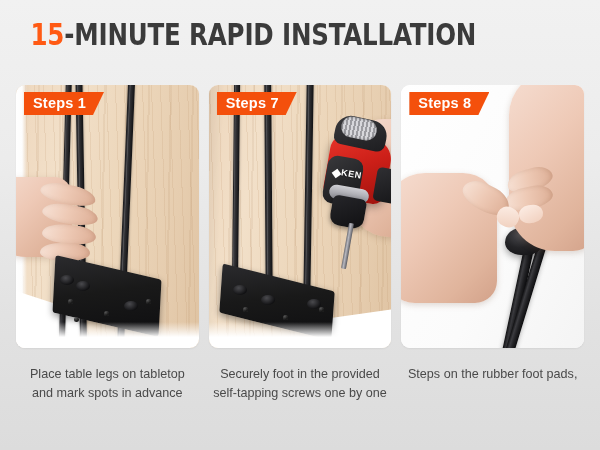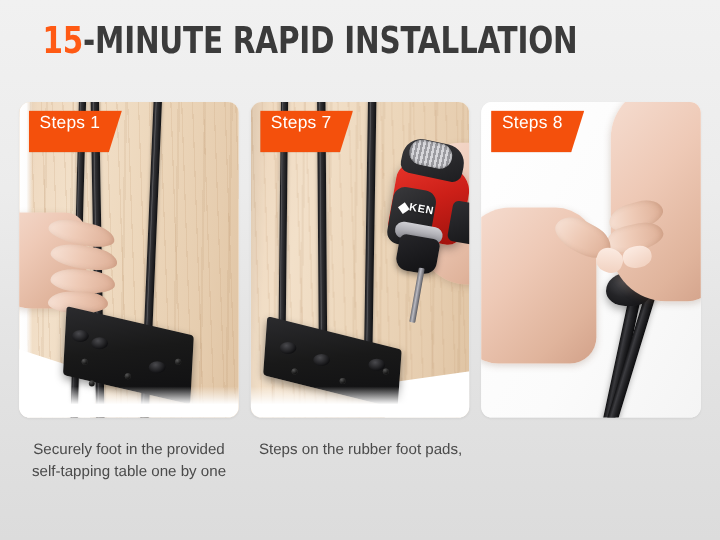--- a/index.html
+++ b/index.html
@@ -6,21 +6,21 @@
   body{
     width:600px;height:450px;overflow:hidden;
     font-family:"Liberation Sans", sans-serif;
     background:linear-gradient(180deg,#f1f1f1 0%,#ececec 35%,#e2e2e2 70%,#dcdcdc 100%);
     position:relative;
   }
   .page{position:absolute;inset:0;}
 
   
   .title-wrap{
-    position:absolute;left:0;top:16px;width:516px;text-align:center;
+    position:absolute;left:0;top:16px;width:516px;text-align:left;
   }
   .title{
     display:inline-block;
     font-family:"DejaVu Sans Condensed","Liberation Sans",sans-serif;
     font-weight:bold;
     font-size:31px;
     letter-spacing:-0.2px;
     color:#3b3b3b;
     transform:scaleX(0.88);
     transform-origin:center;
@@ -37,23 +37,23 @@
     position:relative;width:183px;height:263px;border-radius:9px;overflow:hidden;
     background:#ffffff;
     box-shadow:0 1px 2px rgba(0,0,0,0.06);
   }
 
   
   .badge{
     position:absolute;left:8px;top:7px;height:23px;z-index:30;
     background:#f4500c;
     color:#fff;
-    font-size:14.5px;font-weight:normal;
+    font-size:14.5px;font-weight:bold;
     line-height:23px;
-    padding:0 18px 12px 9px;
+    padding:0 18px 0 9px;
     clip-path:polygon(0 0, 100% 0, calc(100% - 11px) 100%, 0 100%);
     letter-spacing:0.2px;
     white-space:nowrap;
     box-shadow:0 1px 2px rgba(0,0,0,0.18);
   }
 
   
   .wood{
     position:absolute;inset:0;
     background:
@@ -318,21 +318,25 @@
       <div class="finger" style="left:60px;top:100px;width:50px;height:26px;transform:rotate(28deg);"></div>
       <div class="nail" style="left:96px;top:122px;width:22px;height:20px;transform:rotate(22deg);"></div>
 
       <div class="badge">Steps 8</div>
     </div>
 
   </div>
 
   <div class="captions">
     <div class="caption">
+      <div>Place table legs on tabletop</div>
+      <div>and mark spots in advance</div>
+    </div>
+    <div class="caption">
       <div>Securely foot in the provided</div>
-      <div>self-tapping table one by one</div>
+      <div>self-tapping screws one by one</div>
     </div>
     <div class="caption">
       <div>Steps on the rubber foot pads,</div>
     </div>
   </div>
 
 </div>
 
 </body></html>

